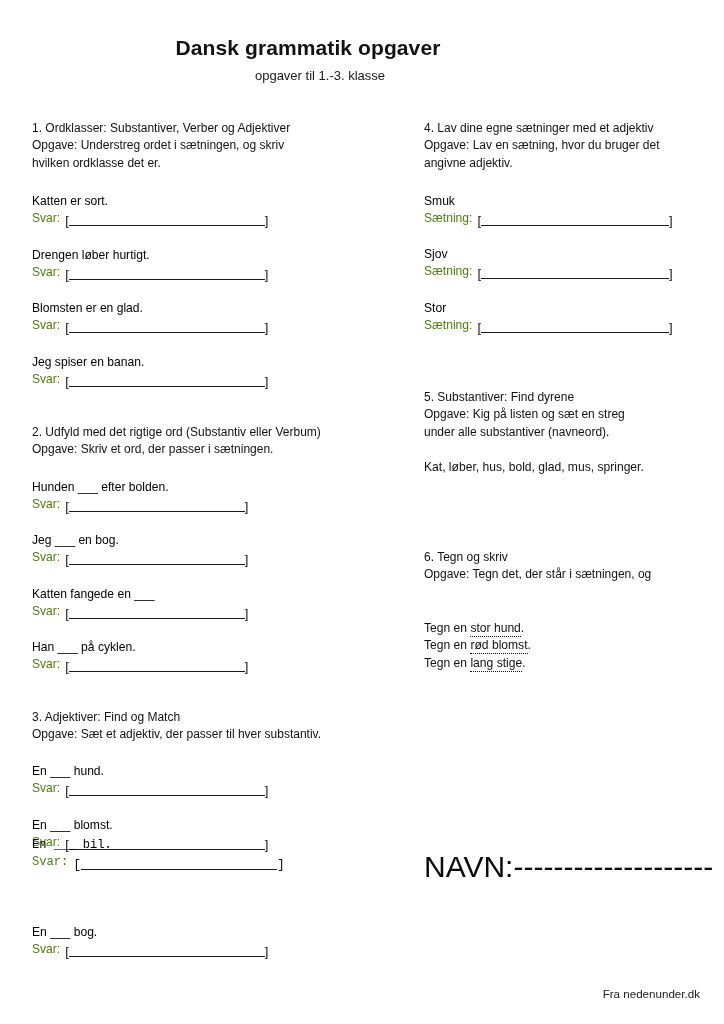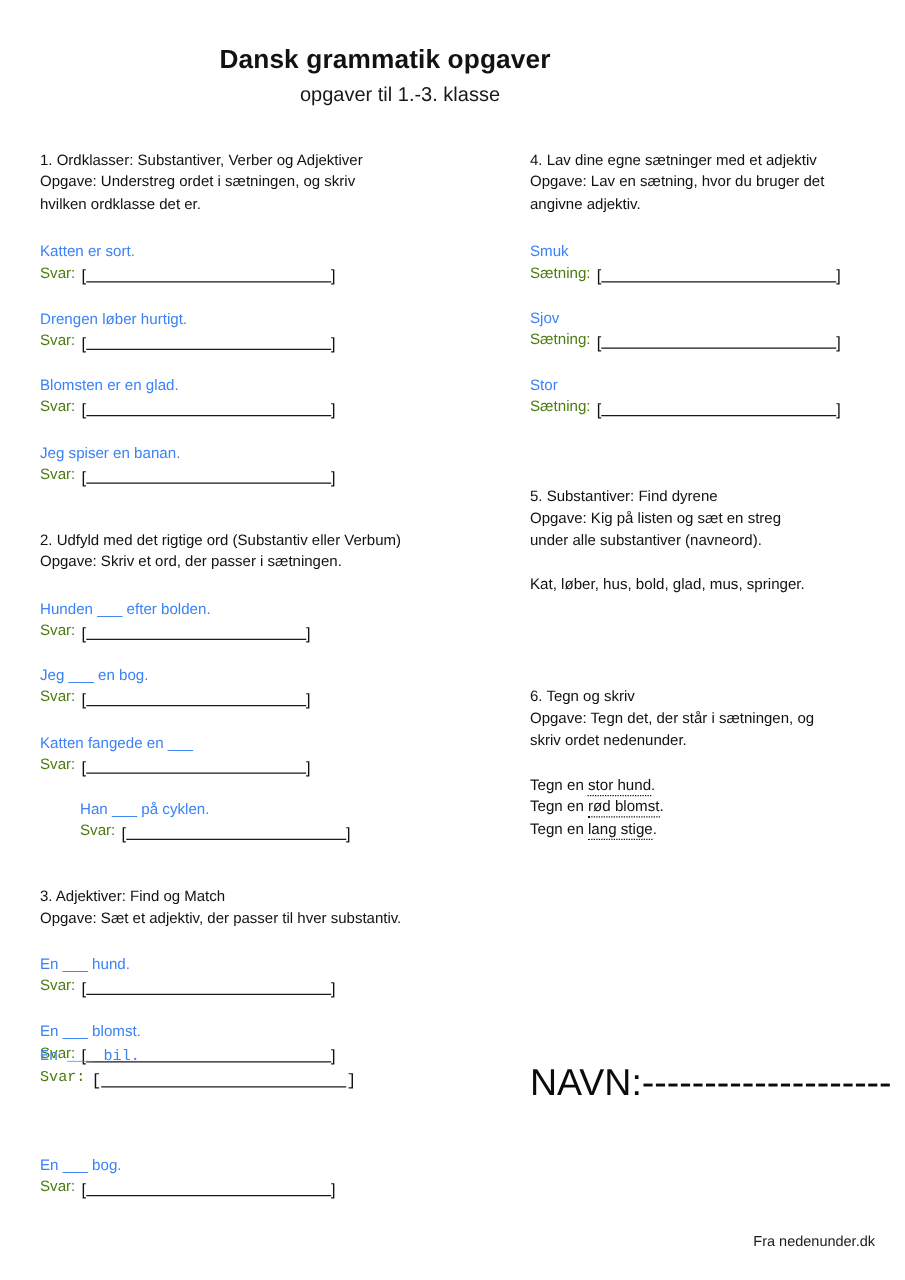--- a/index.html
+++ b/index.html
@@ -29,21 +29,21 @@
     font-weight: bold;
     letter-spacing: .1px;
     color: #121212;
   }
   .doc-subtitle {
     position: absolute;
     top: 68px;
     left: 0;
     width: 640px;
     text-align: center;
-    font-size: 16px;
+    font-size: 13px;
     color: #181818;
   }
 
   
   .col {
     position: absolute;
     top: 0;
   }
   .col-left  { left: 32px;  width: 370px; }
   .col-right { left: 424px; width: 276px; }
@@ -52,21 +52,21 @@
 
   .heading-line {
     font-size: 12px;
     line-height: 17.4px;
     color: #111111;
     white-space: nowrap;
   }
   .item-prompt {
     font-size: 12.1px;
     line-height: 17.4px;
-    color: #3b82f6;
+    color: #000000;
     white-space: nowrap;
   }
   .answer-row {
     display: flex;
     align-items: flex-end;
     font-size: 12.1px;
     line-height: 17.4px;
     white-space: nowrap;
   }
   .answer-label { color: #4d7c0f; }
@@ -208,21 +208,21 @@
     <div class="block" style="top:586px;">
       <div class="item-prompt">Katten fangede en ___</div>
       <div class="answer-row">
         <span class="answer-label">Svar:</span>
         <span class="bracket" style="margin-left:5px;">[</span>
         <span class="fill-rule rule-w2"></span>
         <span class="bracket">]</span>
       </div>
     </div>
 
-    <div class="block" style="top:639px;margin-left:32px;">
+    <div class="block" style="top:639px;">
       <div class="item-prompt">Han ___ på cyklen.</div>
       <div class="answer-row">
         <span class="answer-label">Svar:</span>
         <span class="bracket" style="margin-left:5px;">[</span>
         <span class="fill-rule rule-w2"></span>
         <span class="bracket">]</span>
       </div>
     </div>
 
     <div class="block" style="top:709px;">
@@ -316,21 +316,20 @@
       <div class="heading-line">under alle substantiver (navneord).</div>
     </div>
 
     <div class="block" style="top:459px;">
       <div class="plain-line">Kat, løber, hus, bold, glad, mus, springer.</div>
     </div>
 
     <div class="block" style="top:549px;">
       <div class="heading-line">6. Tegn og skriv</div>
       <div class="heading-line">Opgave:  Tegn det, der står i sætningen, og</div>
-      <div class="heading-line">skriv ordet nedenunder.</div>
     </div>
 
     <div class="block" style="top:620px;">
       <div class="plain-line">
         <span>Tegn en </span><span class="dotted-word">stor hund</span><span>.</span>
       </div>
       <div class="plain-line">
         <span>Tegn en </span><span class="dotted-word">rød blomst</span><span>.</span>
       </div>
       <div class="plain-line">

